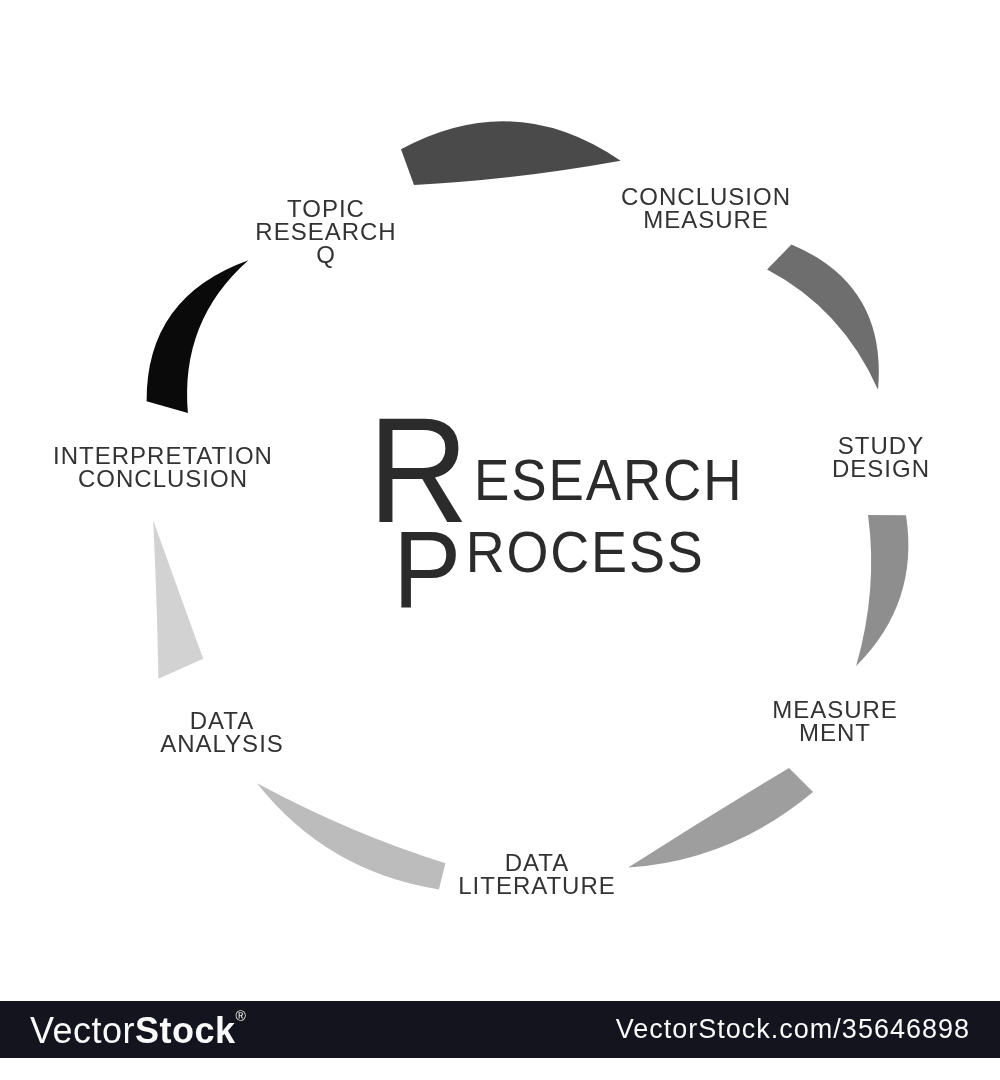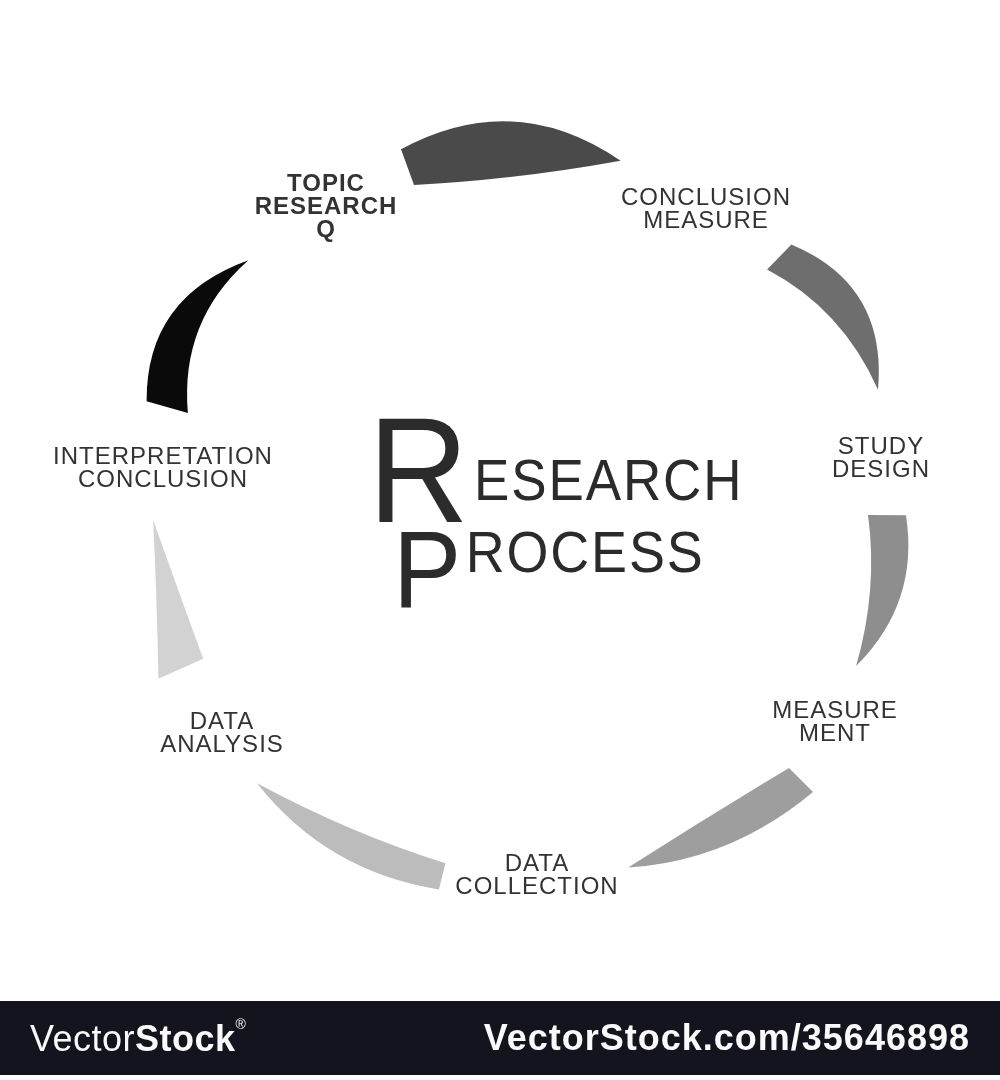--- a/index.html
+++ b/index.html
@@ -7,48 +7,48 @@
     width:1000px;height:1080px;position:relative;overflow:hidden;
     background:#ffffff;font-family:"Liberation Sans",sans-serif;
   }
   #swoosh-svg{position:absolute;left:0;top:0;width:1000px;height:1080px;z-index:1;}
   .stage-label{
     position:absolute;z-index:2;transform:translateX(-50%);
     text-align:center;white-space:nowrap;
     font-size:24px;line-height:23px;letter-spacing:1px;color:#333333;
   }
   .stage-label span{display:block;}
-  .st-topic{left:326px;top:171px;font-weight:bold;}
+  .st-topic{left:326px;top:197px;}
   .st-literature{left:706px;top:185px;}
   .st-study{left:881px;top:434px;text-align:center;}
   .st-measurement{left:835px;top:698px;}
   .st-collection{left:537px;top:851px;}
   .st-analysis{left:222px;top:709px;}
   .st-interpretation{left:163px;top:444px;}
 
   .center-title{
     position:absolute;left:0;top:0;width:1000px;height:1080px;z-index:2;
     color:#2b2b2b;transform:scaleX(0.93);transform-origin:368px 0;
   }
   .center-title span{position:absolute;line-height:1;white-space:nowrap;}
   .t-big-r{left:368px;top:395px;font-size:150px;}
   .t-rest1{left:482px;top:452px;font-size:57px;letter-spacing:2px;}
   .t-big-p{left:395px;top:514px;font-size:110px;}
   .t-rest2{left:473px;top:523px;font-size:58px;letter-spacing:2px;}
 
   .footer-bar{
-    position:absolute;left:0;top:1001px;width:1000px;height:74px;z-index:3;
+    position:absolute;left:0;top:1001px;width:1000px;height:57px;z-index:3;
     display:flex;align-items:center;justify-content:space-between;
     padding:0 30px;box-sizing:border-box;
   }
   .brand{font-size:36px;letter-spacing:0.5px;}
   .brand .light{font-weight:400;}
   .brand .bold{font-weight:700;}
   .brand sup{font-size:14px;vertical-align:22px;}
-  .wm-url{font-size:36px;letter-spacing:1px;font-weight:700;}
+  .wm-url{font-size:27px;letter-spacing:1px;font-weight:400;}
 </style>
 </head>
 <body>
 
 <svg id="swoosh-svg" viewBox="0 0 1000 1080">
     <path d="M401,149.3 Q514.2,87.94999999999999 620.6,160.8 Q513.5,180.1 414,185 Z" fill="#4a4a4a"></path>
     <path d="M791.4,244.4 Q887.3,284.9 878,389.8 Q842.25,309.0999999999999 767.1,269.6 Z" fill="#6e6e6e"></path>
     <path d="M906,515.3 Q919.55,602.8999999999999 856.1,666.1 Q878.1500000000001,589.0999999999999 868,514.9 Z" fill="#8e8e8e"></path>
     <path d="M813,792 Q730.4,861.05 628.2,867.5 Q709.4,815.8499999999999 789,768 Z" fill="#9e9e9e"></path>
     <path d="M438.9,889.4 Q327.05,871.8500000000001 257,783.3 Q352.59999999999997,834.55 445.4,863.2 Z" fill="#bcbcbc"></path>
@@ -74,21 +74,21 @@
     <span>DESIGN</span>
   </div>
 
   <div class="stage-label st-measurement">
     <span>MEASURE</span>
     <span>MENT</span>
   </div>
 
   <div class="stage-label st-collection">
     <span>DATA</span>
-    <span>COLLECTION</span>
+    <span>LITERATURE</span>
   </div>
 
   <div class="stage-label st-analysis">
     <span>DATA</span>
     <span>ANALYSIS</span>
   </div>
 
   <div class="stage-label st-interpretation">
     <span>INTERPRETATION</span>
     <span>CONCLUSION</span>

